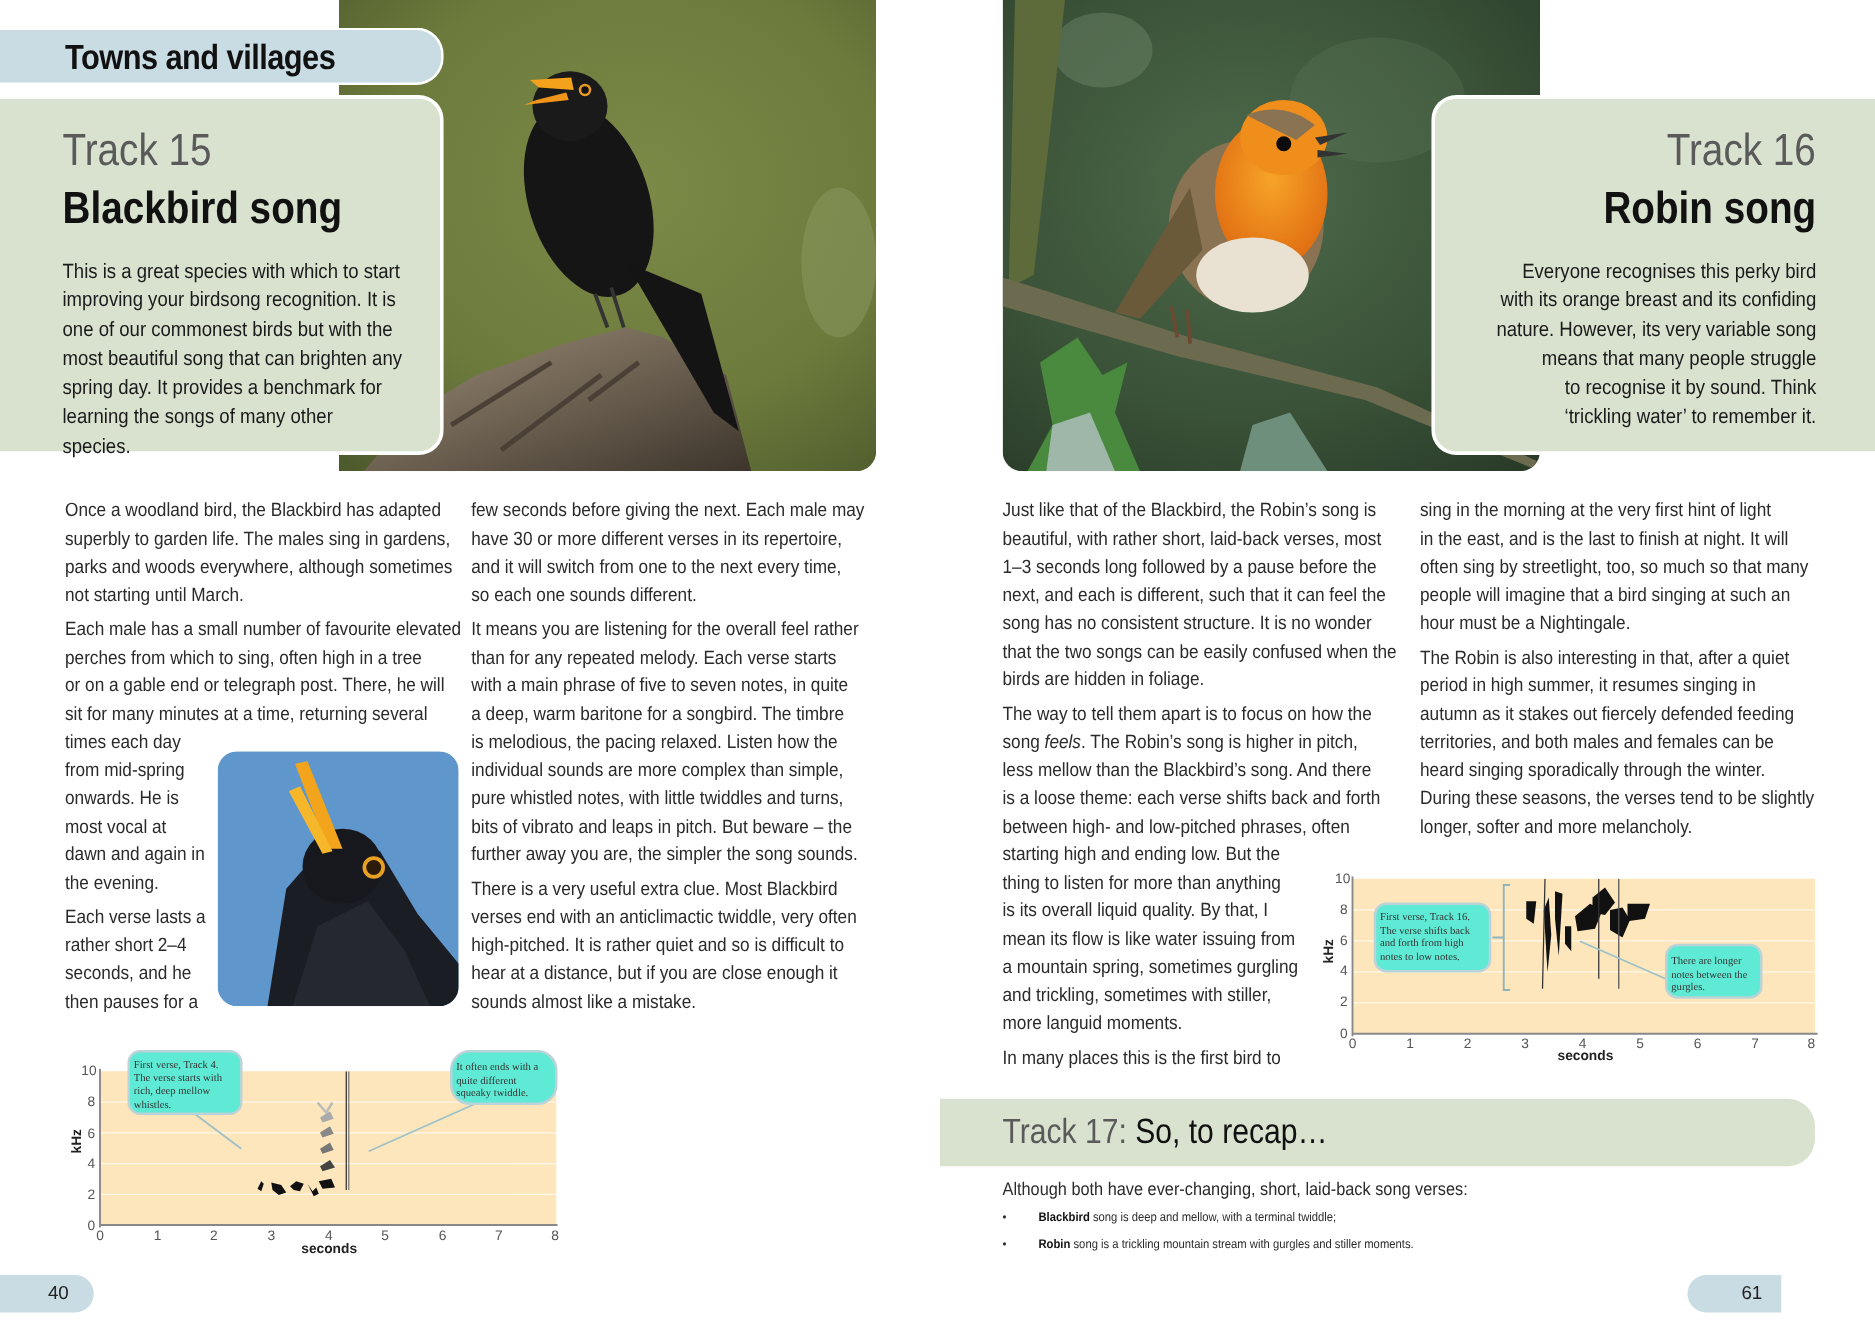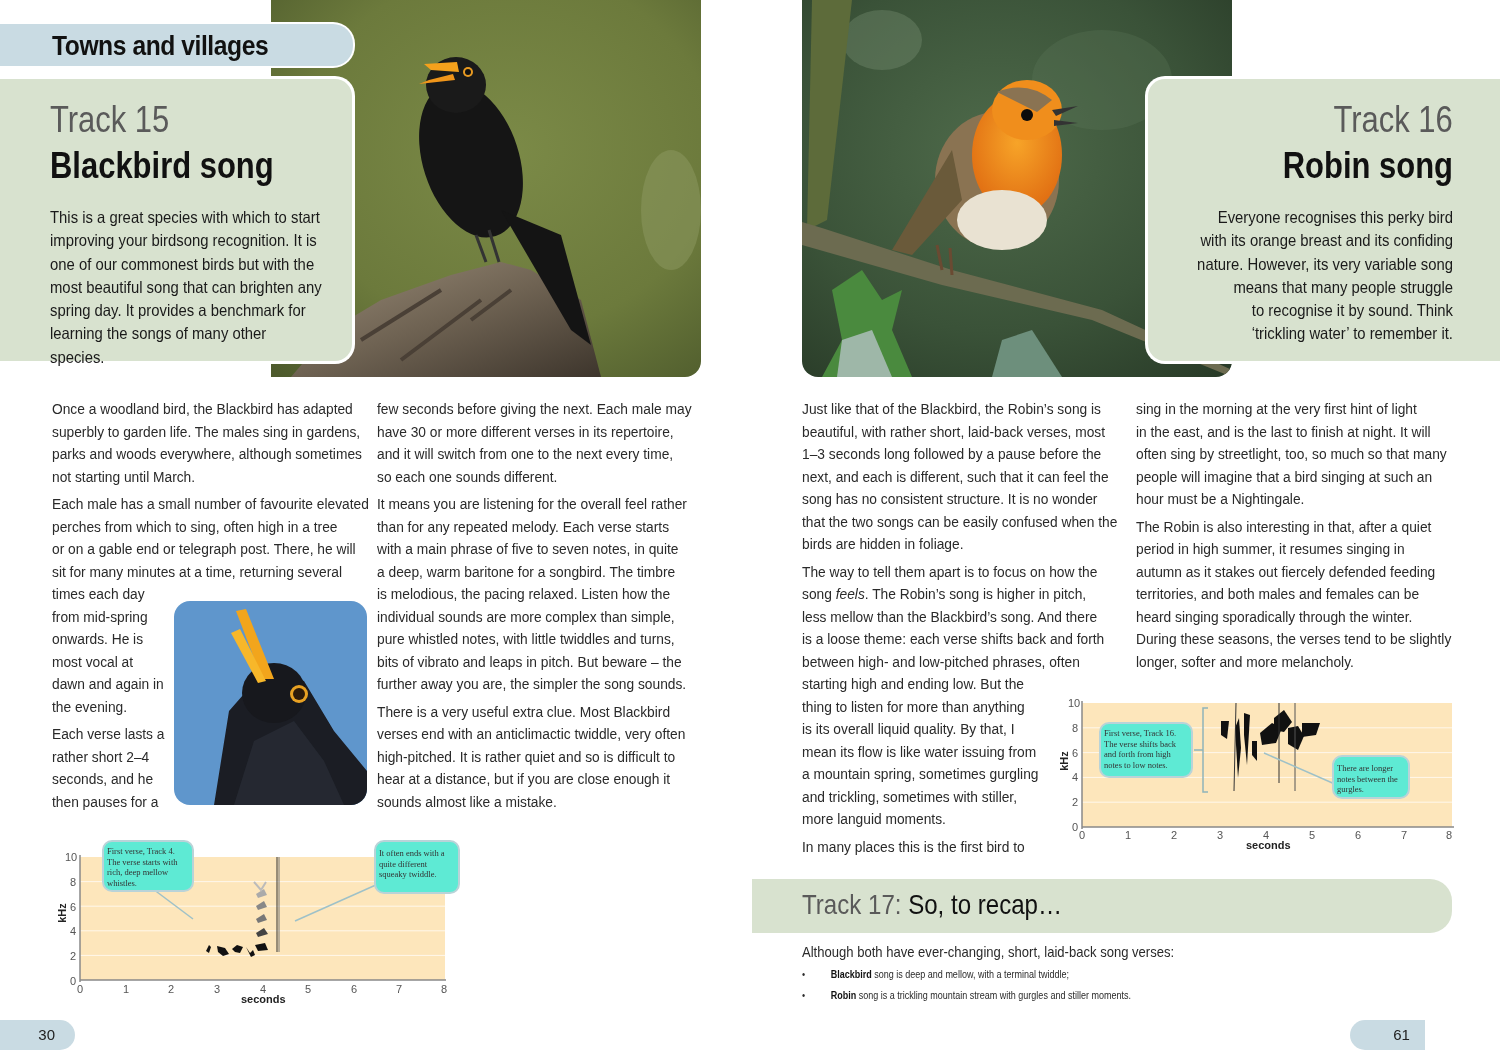--- a/index.html
+++ b/index.html
@@ -243,24 +243,24 @@
     <span class="tick-label" style="left:118px; top:148px;">2</span>
     <span class="tick-label" style="left:164px; top:148px;">3</span>
     <span class="tick-label" style="left:210px; top:148px;">4</span>
     <span class="tick-label" style="left:255px; top:148px;">5</span>
     <span class="tick-label" style="left:301px; top:148px;">6</span>
     <span class="tick-label" style="left:346px; top:148px;">7</span>
     <span class="tick-label" style="left:391px; top:148px;">8</span>
   </div>
   <span class="axis-title" style="left:191px; top:158px;">seconds</span>
   <div class="callout" style="left:52px; top:5px; width:92px; height:52px;">First verse, Track 4. The verse starts with rich, deep mellow whistles.</div>
-  <div class="callout" style="left:324px; top:5px; width:86px; height:54px; padding-top:6px;">It often ends with a quite different squeaky twiddle.</div>
-</div>
-
-<div class="abs page-num pn-left">30</div>
+  <div class="callout" style="left:310px; top:5px; width:86px; height:44px; padding-top:6px;border-radius:16px;">It often ends with a quite different squeaky twiddle.</div>
+</div>
+
+<div class="abs page-num pn-left">40</div>
 
 <div class="photo" style="left:802px; top:0; width:430px; height:377px; border-radius:0 0 16px 16px;">
   <svg viewBox="0 0 430 377" preserveAspectRatio="none">
     <defs>
       <radialGradient id="rbg" cx="45%" cy="40%" r="80%">
         <stop offset="0" stop-color="#4e6a4a"></stop>
         <stop offset="0.6" stop-color="#3a5238"></stop>
         <stop offset="1" stop-color="#283a27"></stop>
       </radialGradient>
       <radialGradient id="breast" cx="50%" cy="40%" r="60%">

